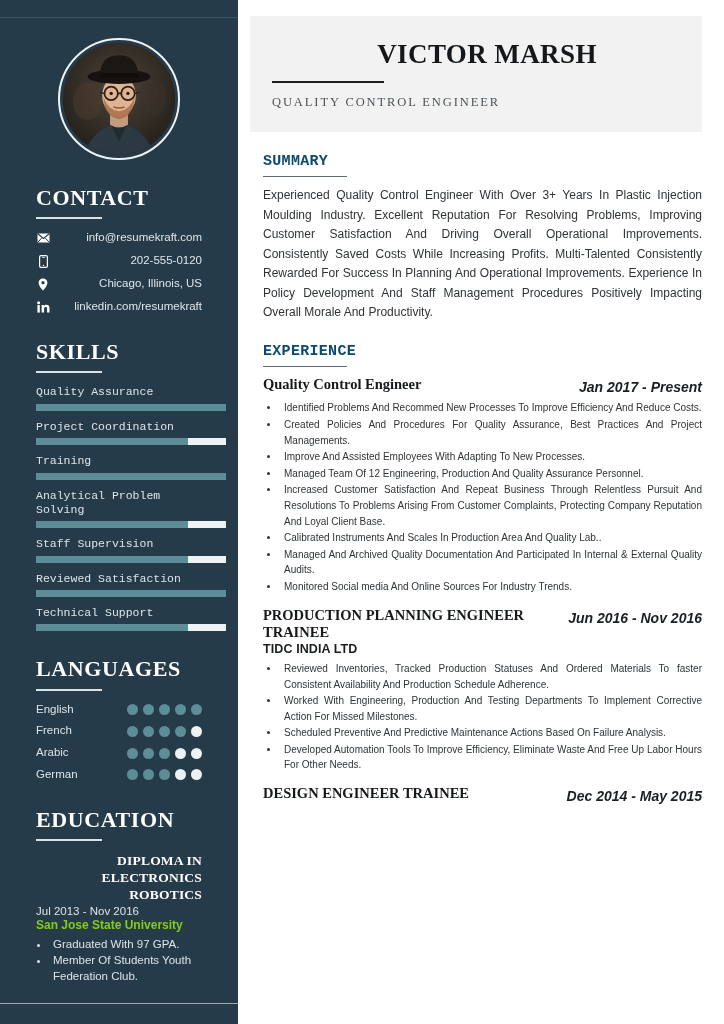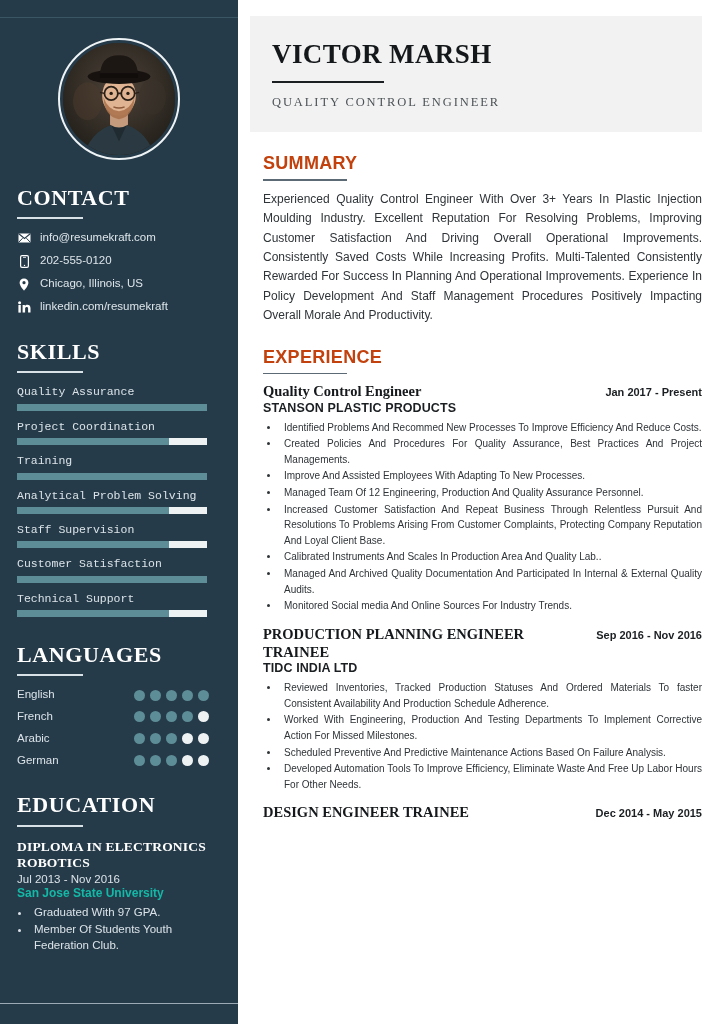--- a/index.html
+++ b/index.html
@@ -11,21 +11,21 @@
     overflow:hidden;
   }
   .page { position:relative; width:724px; height:1024px; background:#fff; }
 
   
   .sidebar {
     position:absolute; left:0; top:0;
     width:238px; height:1024px;
     background:#263b4a;
     color:#e9eef1;
-    padding:0 17px;
+    padding:0 36px;
   }
   .side-rule-top {
     position:absolute; left:0; top:17px; width:238px; height:1px;
     background:#41606f; opacity:.75;
   }
   .side-rule-bot {
     position:absolute; left:0; top:1003px; width:238px; height:1px;
     background:#b9c7ce; opacity:.8;
   }
 
@@ -58,20 +58,21 @@
   }
 
   .contact-list { margin-top:2px; }
   .contact-row {
     display:flex; align-items:center;
     gap:9px;
     margin-bottom:9px;
     font-size:11.5px;
     color:#dde5e9;
     line-height:1.2;
+    justify-content:space-between;
   }
   .c-ico {
     width:14px; min-width:14px; height:14px;
     display:flex; align-items:center; justify-content:center;
     color:#ffffff;
   }
   .c-ico svg { display:block; }
 
   
   .skill { margin-bottom:9px; }
@@ -92,24 +93,24 @@
   }
   .lang-name { font-size:11.5px; color:#dbe3e8; width:117px; line-height:1.2; }
   .dots { display:flex; gap:5px; }
   .dot { width:11px; height:11px; border-radius:50%; background:#eef2f3; }
   .dot.on { background:#5d8d96; }
 
   
   .edu-title {
     font-family:"Liberation Serif", serif;
     font-weight:bold; font-size:13.5px;
-    color:#ffffff; letter-spacing:.2px; line-height:1.25;
+    color:#ffffff; letter-spacing:.2px; line-height:1.25;text-align:right;
   }
   .edu-date { font-size:11.5px; color:#dbe3e8; margin-top:1px; }
-  .edu-school { font-size:12px; color:#14b8a6; font-weight:bold; margin-top:1px; }
+  .edu-school { font-size:12px; color:#84cc16; font-weight:bold; margin-top:1px; }
   .edu-bullets { margin:5px 0 0 14px; }
   .edu-bullets li {
     font-size:11.5px; color:#dbe3e8; line-height:1.38; margin-bottom:1px;
     padding-left:3px;
   }
 
   
   .main {
     position:absolute; left:238px; top:0;
     width:486px; height:1024px;
@@ -120,37 +121,38 @@
     margin:16px 22px 0 12px;
     padding:24px 0 22px 22px;
   }
   .name {
     font-family:"Liberation Serif", serif;
     font-weight:bold;
     font-size:27px;
     letter-spacing:.4px;
     color:#15181a;
     line-height:1.05;
+    text-align:center;
   }
   .name-rule { width:112px; height:2px; background:#1b1f22; margin:13px 0 12px 0; }
   .role {
     font-family:"Liberation Serif", serif;
     font-size:12.5px;
     letter-spacing:1.9px;
     color:#4c5256;
   }
 
   .main-body { padding:0 22px 0 25px; }
   .sec { margin-top:22px; }
   .sec-h {
-    font-family:Liberation Sans, sans-serif;
+    font-family:Liberation Mono, monospace;
     font-weight:bold;
-    font-size:18px;
+    font-size:15px;
     letter-spacing:.3px;
-    color:#c2410c;
+    color:#0c4a6e;
     line-height:1.1;
   }
   .sec-h-rule { width:84px; height:1.5px; background:#5b6a74; margin:5px 0 9px 0; }
 
   .summary-text {
     font-size:12px;
     line-height:1.62;
     color:#2f3438;
     text-align:justify;
   }
@@ -163,22 +165,22 @@
   }
   .job-title {
     font-family:"Liberation Serif", serif;
     font-weight:bold;
     font-size:14.5px;
     color:#16191c;
     line-height:1.22;
     max-width:330px;
   }
   .job-date {
-    font-size:11px; font-weight:bold; color:#1b1f22;
-    white-space:nowrap; padding-top:3px;
+    font-size:14px; font-weight:bold; color:#1b1f22;
+    white-space:nowrap; padding-top:3px;font-style:italic;
   }
   .job-company {
     font-size:12.5px; font-weight:bold; color:#1b1f22;
     margin-top:0px; letter-spacing:.1px;
   }
   .job-bullets { margin:5px 0 0 17px; }
   .job-bullets li {
     font-size:10px;
     line-height:1.56;
     color:#2f3438;
@@ -316,21 +318,21 @@
               <div class="bar-fill" style="width:80%"></div>
             </div>
           </div>
           <div class="skill">
             <div class="skill-name">Staff Supervision</div>
             <div class="bar">
               <div class="bar-fill" style="width:80%"></div>
             </div>
           </div>
           <div class="skill">
-            <div class="skill-name">Customer Satisfaction</div>
+            <div class="skill-name">Reviewed Satisfaction</div>
             <div class="bar">
               <div class="bar-fill" style="width:100%"></div>
             </div>
           </div>
           <div class="skill">
             <div class="skill-name">Technical Support</div>
             <div class="bar">
               <div class="bar-fill" style="width:80%"></div>
             </div>
           </div>
@@ -419,36 +421,35 @@
 
       <section class="sec">
         <h2 class="sec-h">EXPERIENCE</h2>
         <div class="sec-h-rule"></div>
         <div id="jobs-list">
             <div class="job">
               <div class="job-head">
                 <div class="job-title">Quality Control Engineer</div>
                 <div class="job-date">Jan 2017 - Present</div>
               </div>
-              <div class="job-company">STANSON PLASTIC PRODUCTS</div>
               <ul class="job-bullets">
                 <li>Identified Problems And Recommed New Processes To Improve Efficiency And Reduce Costs.</li>
                 <li>Created Policies And Procedures For Quality Assurance, Best Practices And Project Managements.</li>
                 <li>Improve And Assisted Employees With Adapting To New Processes.</li>
                 <li>Managed Team Of 12 Engineering, Production And Quality Assurance Personnel.</li>
                 <li>Increased Customer Satisfaction And Repeat Business Through Relentless Pursuit And Resolutions To Problems Arising From Customer Complaints, Protecting Company Reputation And Loyal Client Base.</li>
                 <li>Calibrated Instruments And Scales In Production Area And Quality Lab..</li>
                 <li>Managed And Archived Quality Documentation And Participated In Internal &amp; External Quality Audits.</li>
                 <li>Monitored Social media And Online Sources For Industry Trends.</li>
               </ul>
             </div>
             <div class="job">
               <div class="job-head">
                 <div class="job-title">PRODUCTION PLANNING ENGINEER TRAINEE</div>
-                <div class="job-date">Sep 2016 - Nov 2016</div>
+                <div class="job-date">Jun 2016 - Nov 2016</div>
               </div>
               <div class="job-company">TIDC INDIA LTD</div>
               <ul class="job-bullets">
                 <li>Reviewed Inventories, Tracked Production Statuses And Ordered Materials To faster Consistent Availability And Production Schedule Adherence.</li>
                 <li>Worked With Engineering, Production And Testing Departments To Implement Corrective Action For Missed Milestones.</li>
                 <li>Scheduled Preventive And Predictive Maintenance Actions Based On Failure Analysis.</li>
                 <li>Developed Automation Tools To Improve Efficiency, Eliminate Waste And Free Up Labor Hours For Other Needs.</li>
               </ul>
             </div>
             <div class="job">

